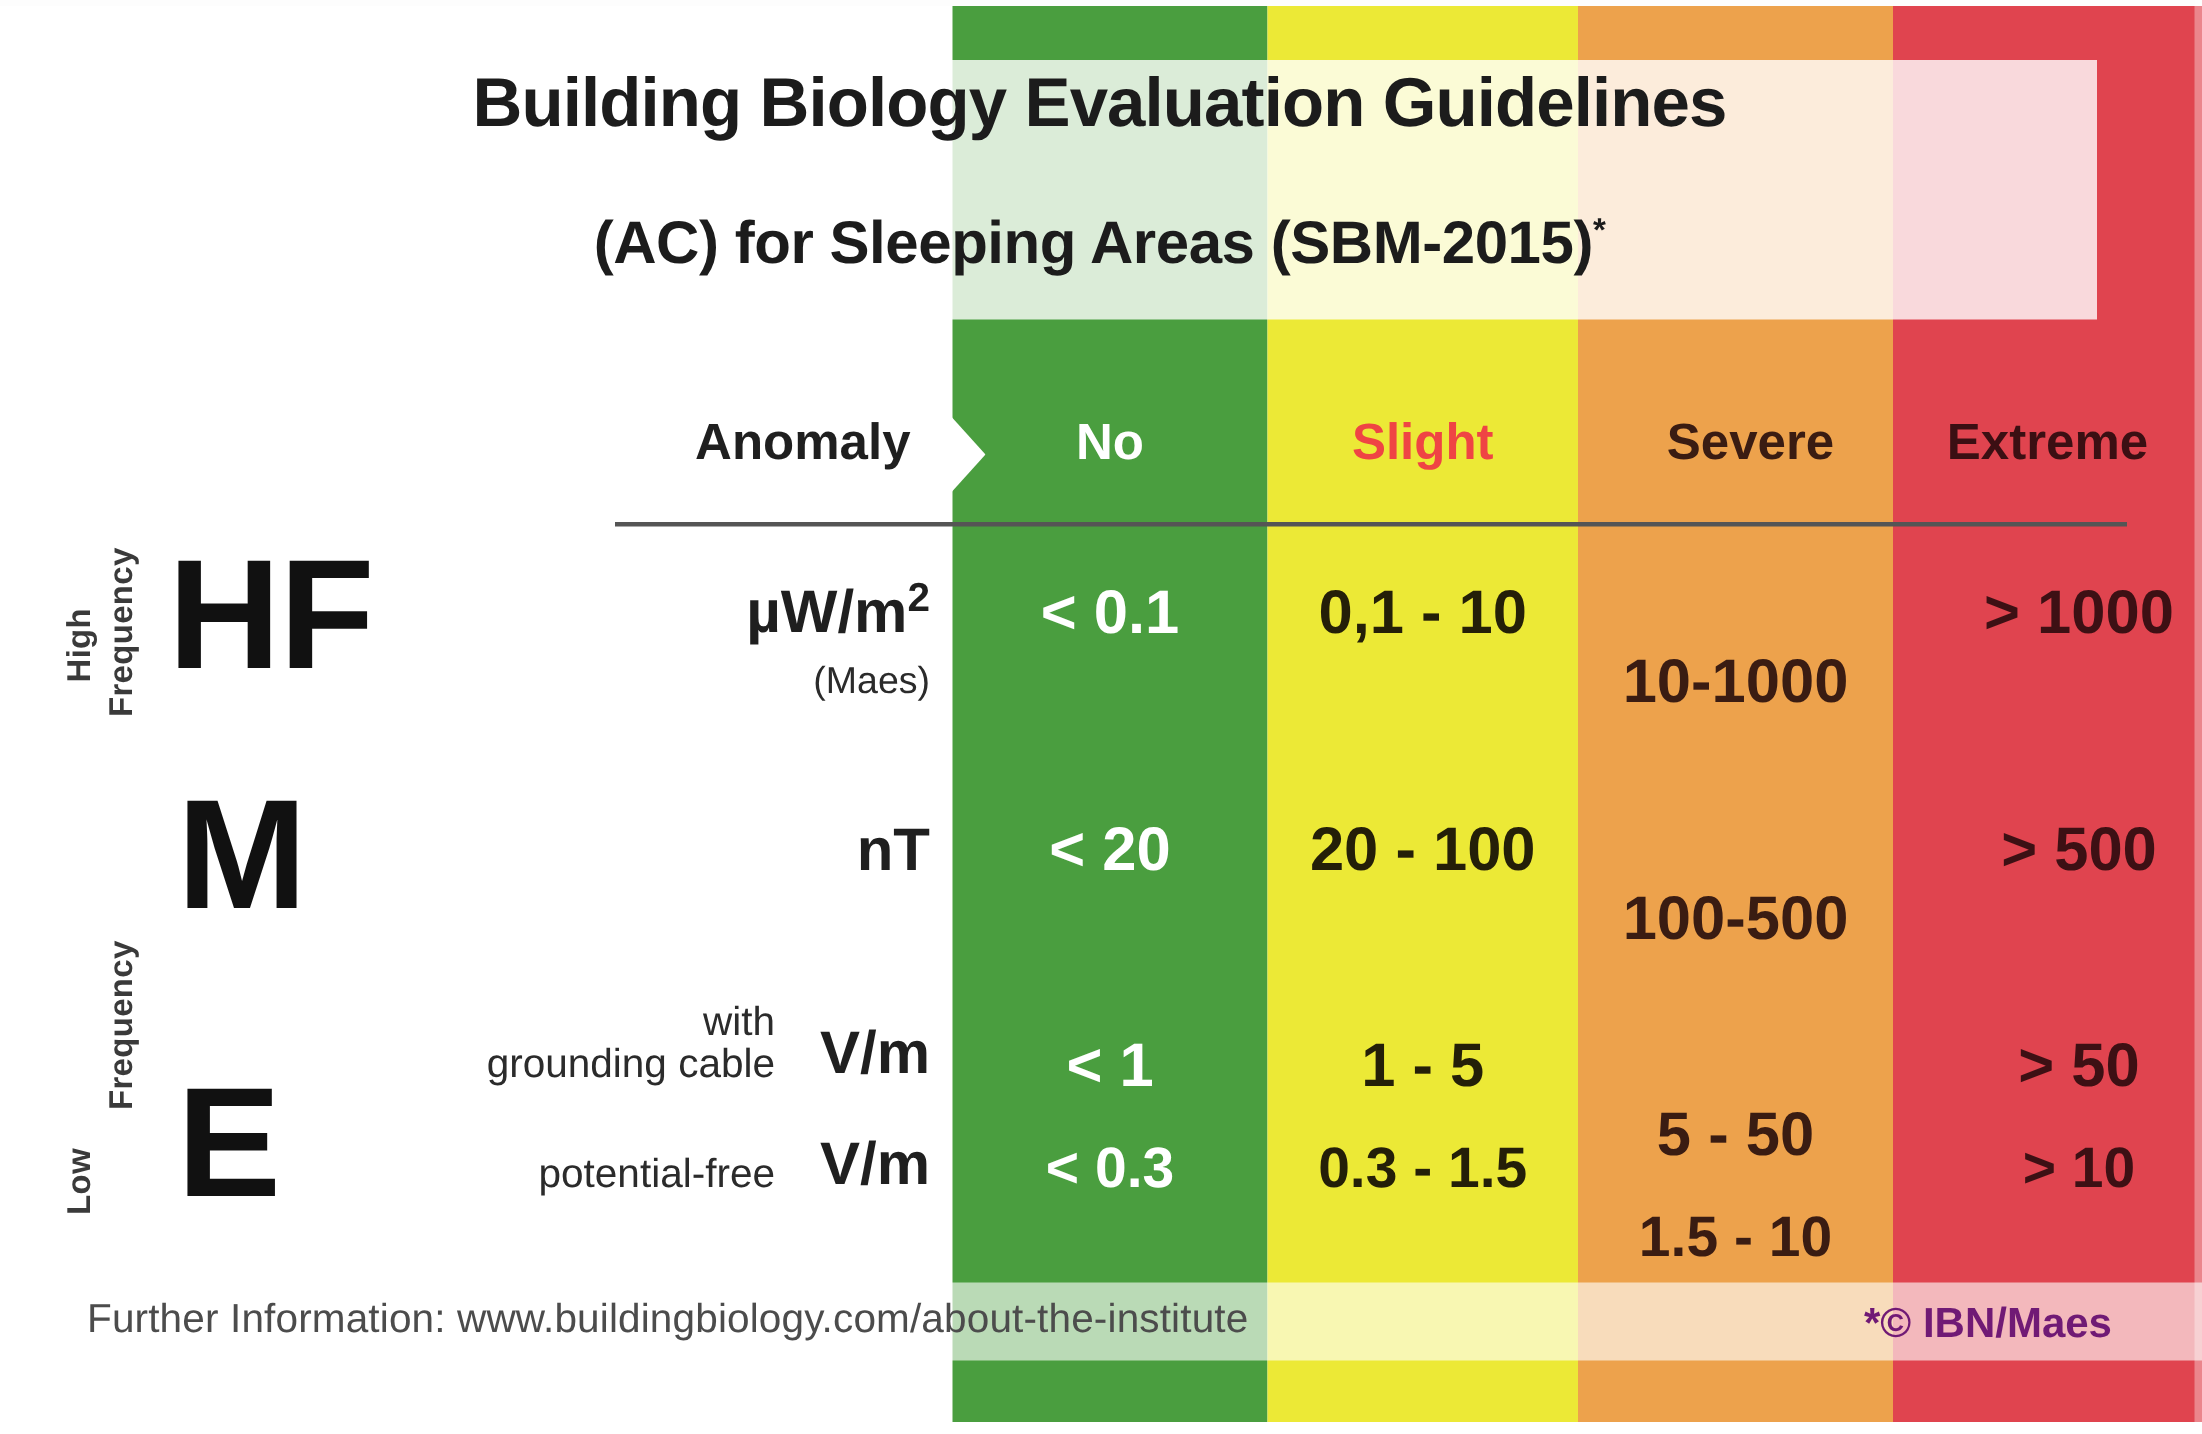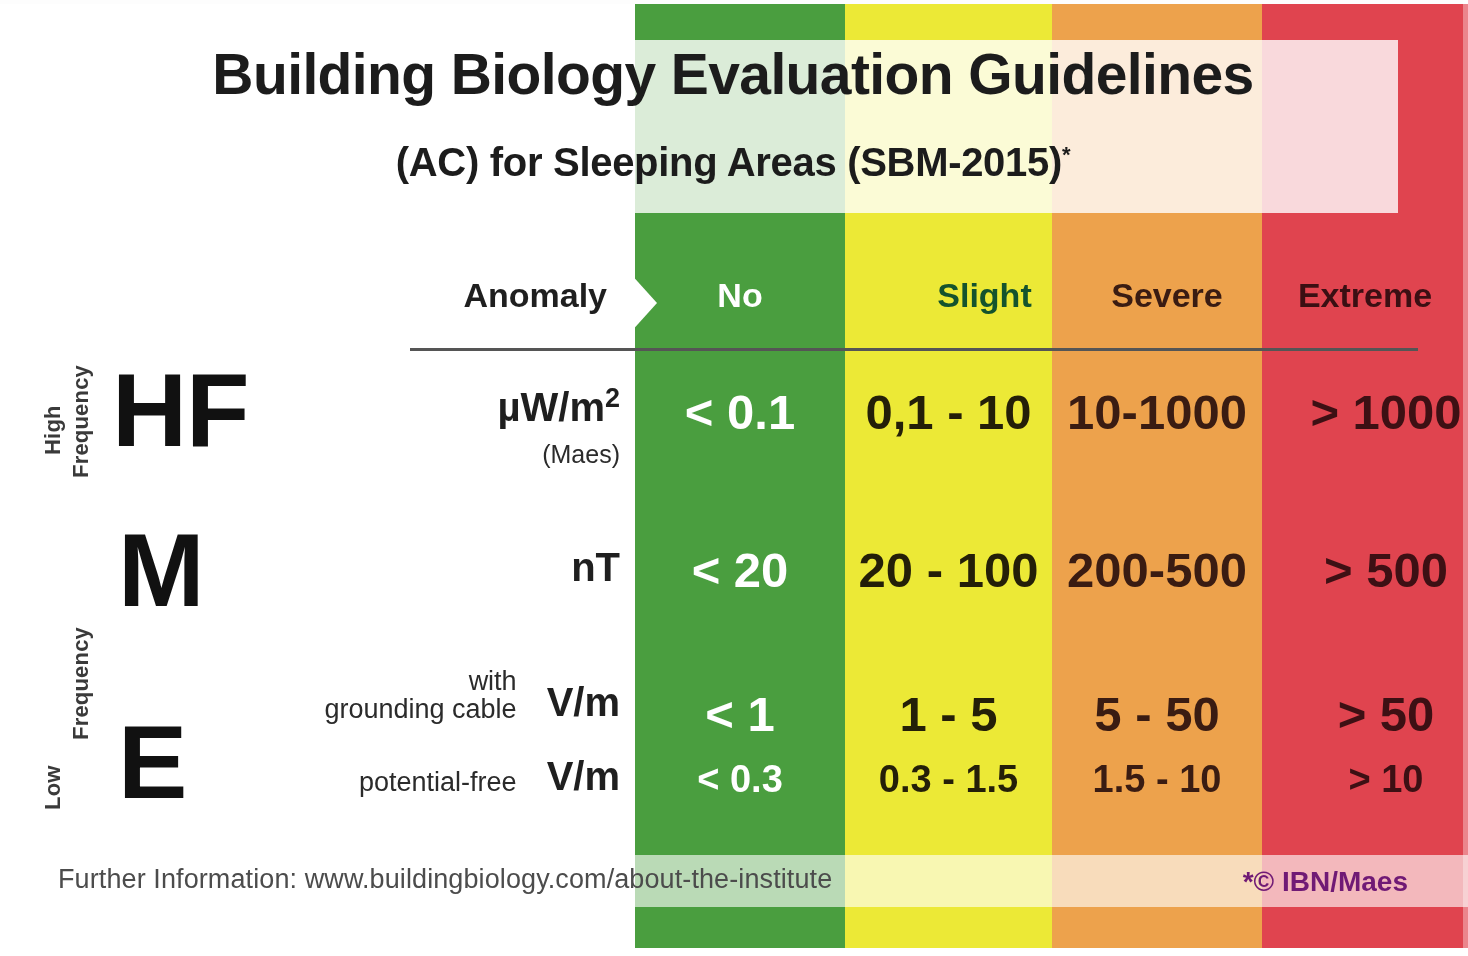--- a/index.html
+++ b/index.html
@@ -33,21 +33,21 @@
   #title-band{
     position:absolute;
     left:68px; top:40px;
     width:1330px; height:173px;
     background:rgba(255,255,255,0.80);
   }
   #title-main{
     position:absolute;
     left:68px; top:45px; width:1330px;
     text-align:center;
-    font-size:57px;
+    font-size:46px;
     font-weight:bold;
     color:#1c1c1c;
     letter-spacing:-0.6px;
     line-height:1.02;
   }
   #title-sub{
     position:absolute;
     left:68px; top:140px; width:1330px;
     text-align:center;
     font-size:40px;
@@ -72,21 +72,21 @@
     line-height:1;
   }
   #hdr-anomaly{
     left:410px; width:225px;
     text-align:right;
     color:#1f1f1f;
     padding-right:28px;
     box-sizing:border-box;
   }
   #hdr-no     {left:635px;  width:210px; color:#ffffff;}
-  #hdr-slight {left:845px;  width:207px; color:#14532d;padding-left:36px;}
+  #hdr-slight {left:845px;  width:207px; color:#ef4444;}
   #hdr-severe {left:1052px; width:230px; color:#3a1c12;}
   #hdr-extreme{left:1262px; width:206px; color:#3b0f13;}
 
   
   #anomaly-chevron{
     position:absolute;
     left:629px; top:272px;
     width:28px; height:62px;
   }
 
@@ -169,27 +169,27 @@
     font-size:40px;
     font-weight:bold;
     color:#1f1f1f;
     line-height:1.05;
   }
 
   
   .cell{
     position:absolute;
     text-align:center;
-    font-size:49px;
+    font-size:41px;
     font-weight:bold;
     line-height:1;
   }
   .col-no     {left:635px;  width:210px; color:#ffffff;}
   .col-slight {left:845px;  width:207px; color:#241f08;}
-  .col-severe {left:1052px; width:210px; color:#3a1c12;}
+  .col-severe {left:1052px; width:210px; color:#3a1c12;margin-top:46px;}
   .col-extreme{left:1262px; width:206px; color:#3d1014;padding-left:21px;}
 
   .r-hf{top:388px;}
   .r-m {top:546px;}
   .r-e1{top:690px;}
   .r-e2{top:760px;}
 
   .cell.small{font-size:38px;}
 
   
@@ -266,21 +266,21 @@
     <div class="e-vm">V/m</div>
   </div>
 
   <div class="cell col-no r-hf">&lt; 0.1</div>
   <div class="cell col-slight r-hf">0,1 - 10</div>
   <div class="cell col-severe r-hf">10-1000</div>
   <div class="cell col-extreme r-hf">&gt; 1000</div>
 
   <div class="cell col-no r-m">&lt; 20</div>
   <div class="cell col-slight r-m">20 - 100</div>
-  <div class="cell col-severe r-m">200-500</div>
+  <div class="cell col-severe r-m">100-500</div>
   <div class="cell col-extreme r-m">&gt; 500</div>
 
   <div class="cell col-no r-e1">&lt; 1</div>
   <div class="cell col-slight r-e1">1 - 5</div>
   <div class="cell col-severe r-e1">5 - 50</div>
   <div class="cell col-extreme r-e1">&gt; 50</div>
 
   <div class="cell col-no r-e2 small">&lt; 0.3</div>
   <div class="cell col-slight r-e2 small">0.3 - 1.5</div>
   <div class="cell col-severe r-e2 small">1.5 - 10</div>

